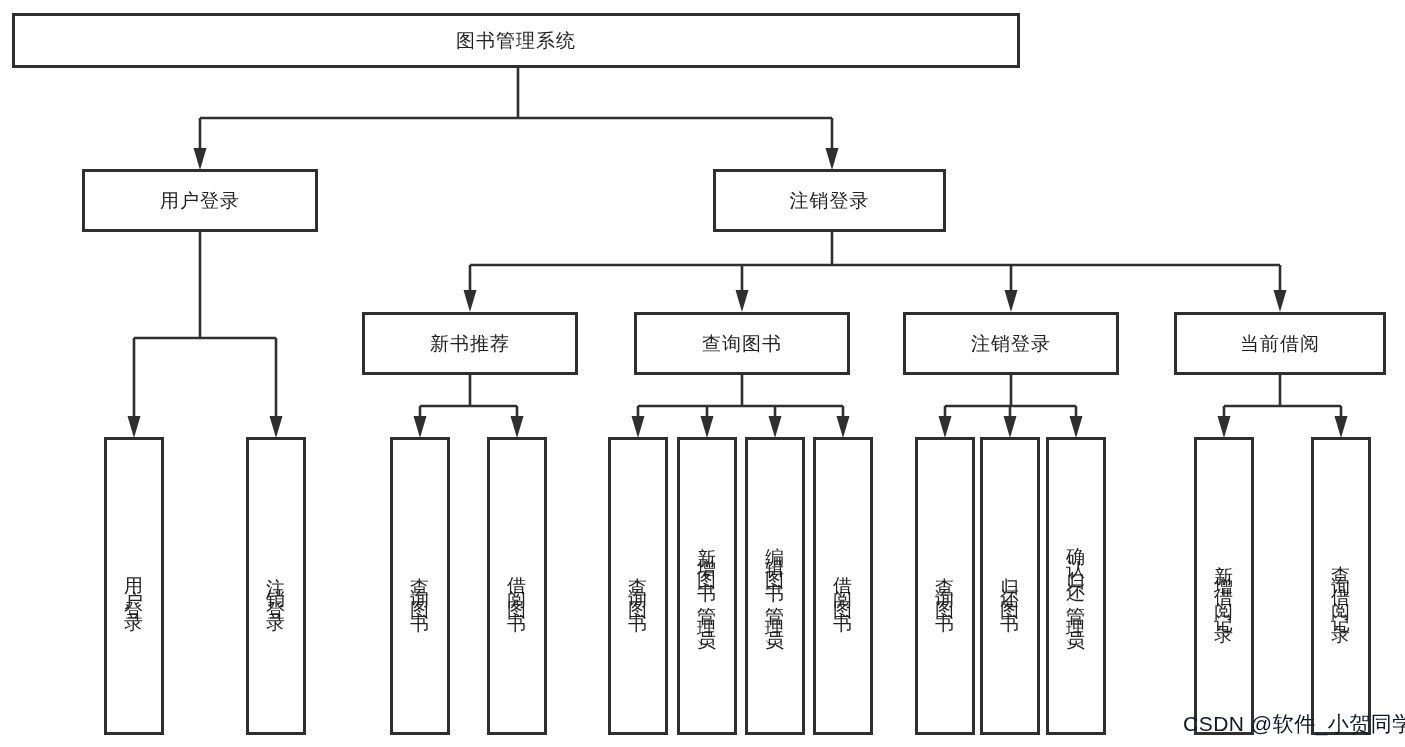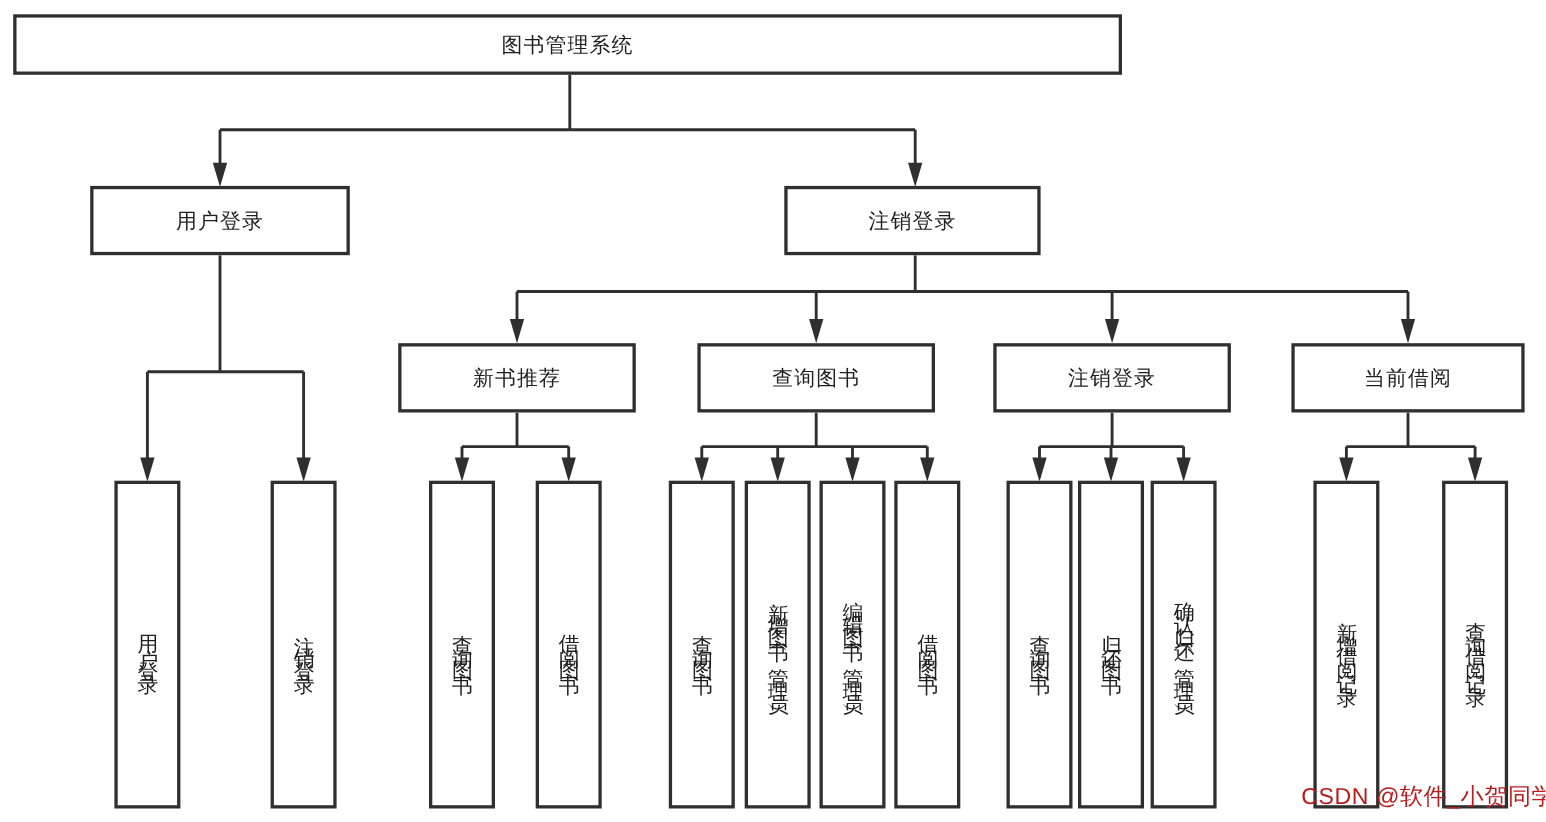--- a/index.html
+++ b/index.html
@@ -15,21 +15,21 @@
   }
   .hbox{font-size:19px;letter-spacing:1px;}
   .vbox{
     font-size:19px;
     writing-mode:vertical-rl;text-orientation:mixed;
     letter-spacing:12px;line-height:1;
   }
   .vbox span{display:block;}
   .watermark{
     position:absolute;left:1183px;top:710px;width:222px;
-    font-size:21px;color:#b91c1c;white-space:nowrap;z-index:5;
+    font-size:21px;color:#0f172a;white-space:nowrap;z-index:5;
     letter-spacing:0.5px;
   }
 </style>
 </head>
 <body>
 
 <div class="stage">
 
   <svg class="connectors" viewBox="0 0 1405 747" xmlns="http://www.w3.org/2000/svg">
     <g stroke="#2f2f2f" stroke-width="2.6" fill="none">

